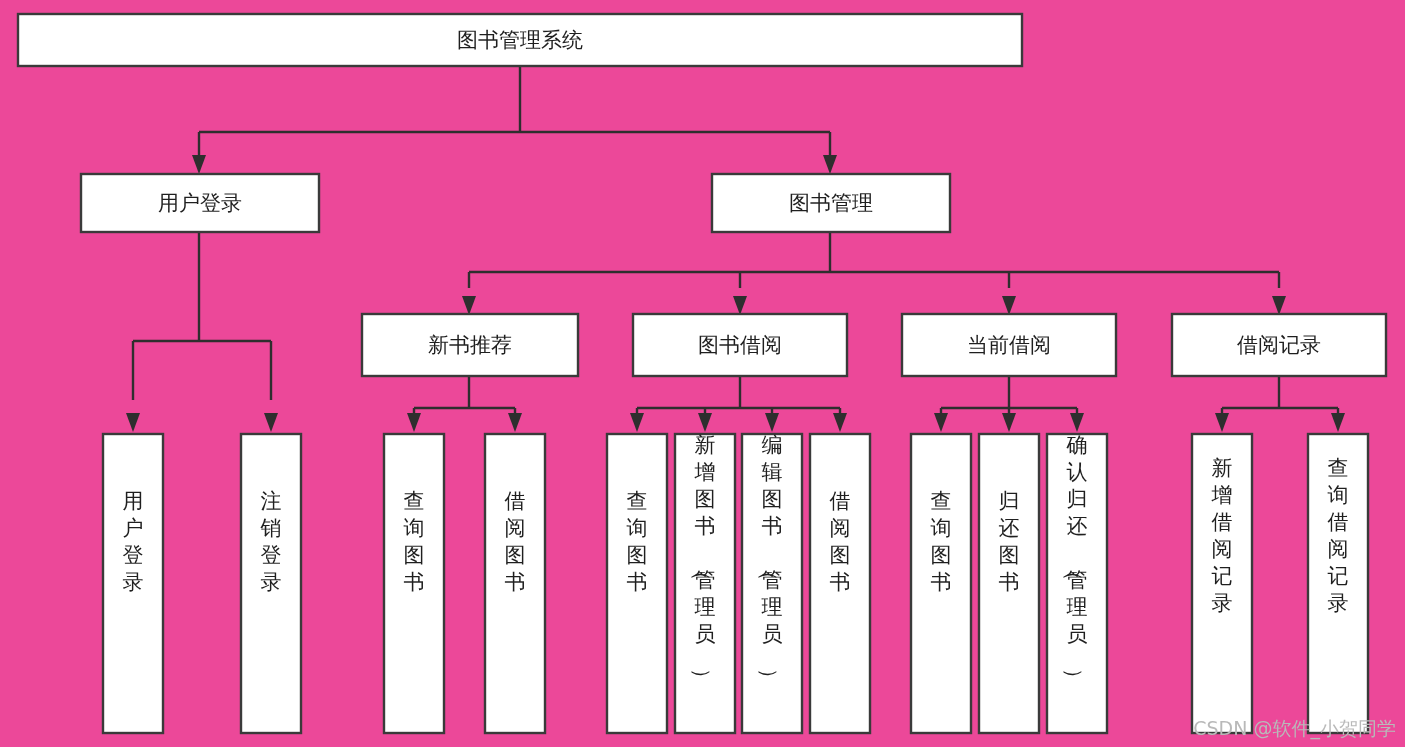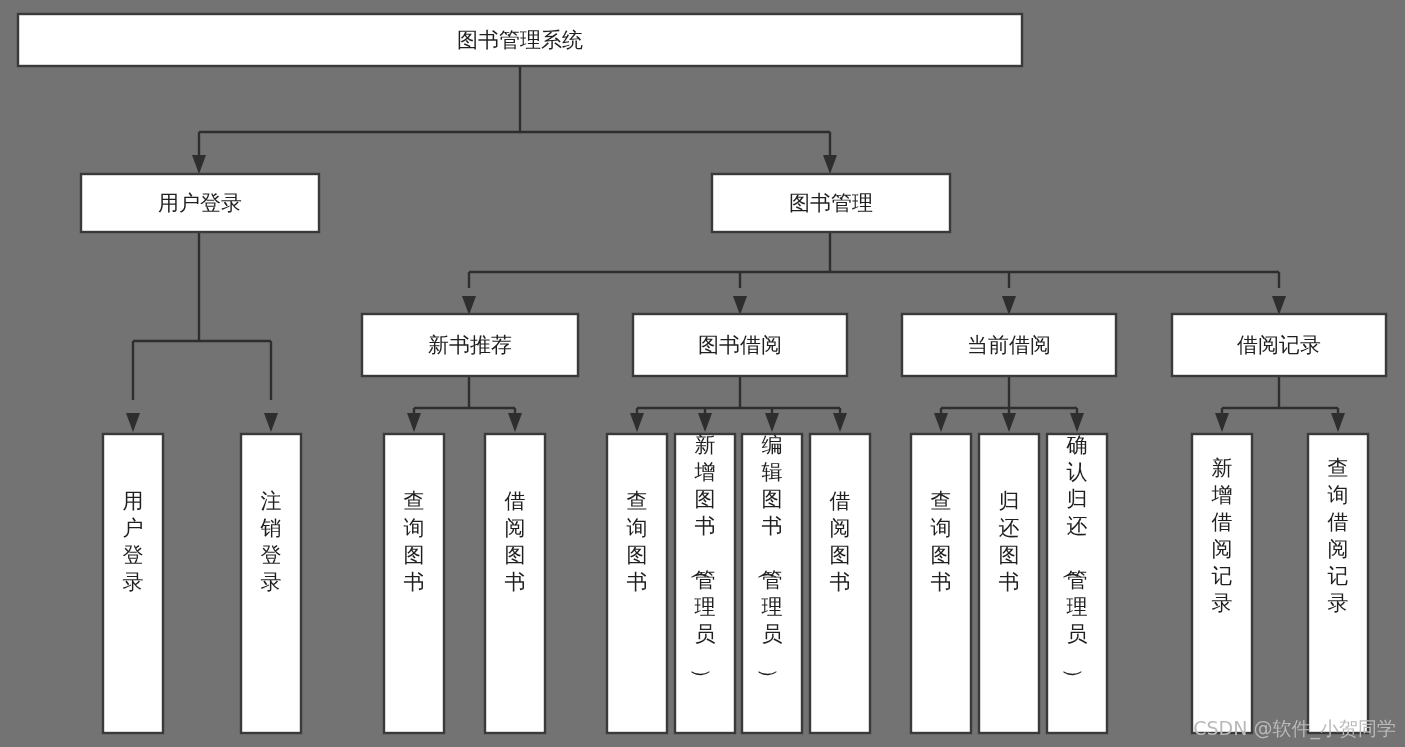--- a/index.html
+++ b/index.html
@@ -11,21 +11,21 @@
   body {
     width: 1405px;
     height: 747px;
     overflow: hidden;
     font-family: "DejaVu Sans", "Liberation Sans", sans-serif;
   }
   #diagram-root {
     position: relative;
     width: 1405px;
     height: 747px;
-    background: #737373;
+    background: #ec4899;
   }
   svg#tree-svg {
     display: block;
     width: 1405px;
     height: 747px;
   }
   .node-box {
     fill: #ffffff;
     stroke: #3a3a3a;
     stroke-width: 2.4;

